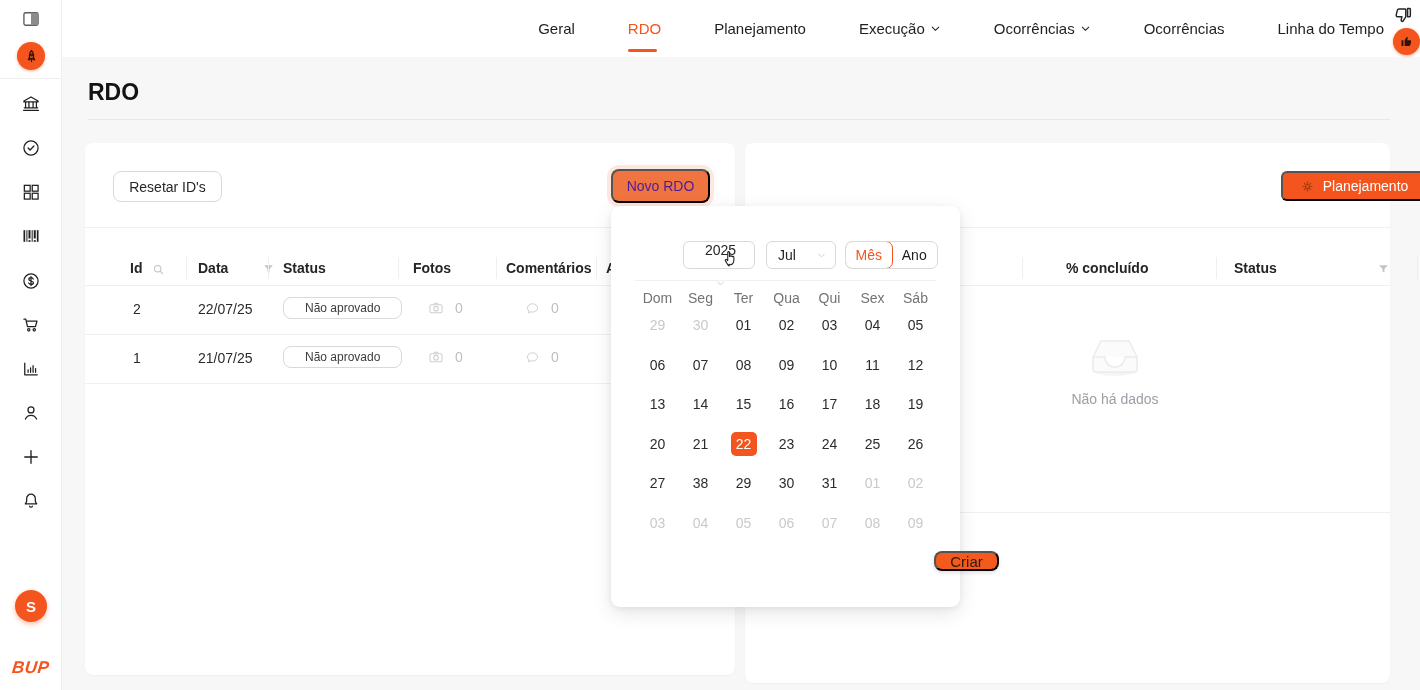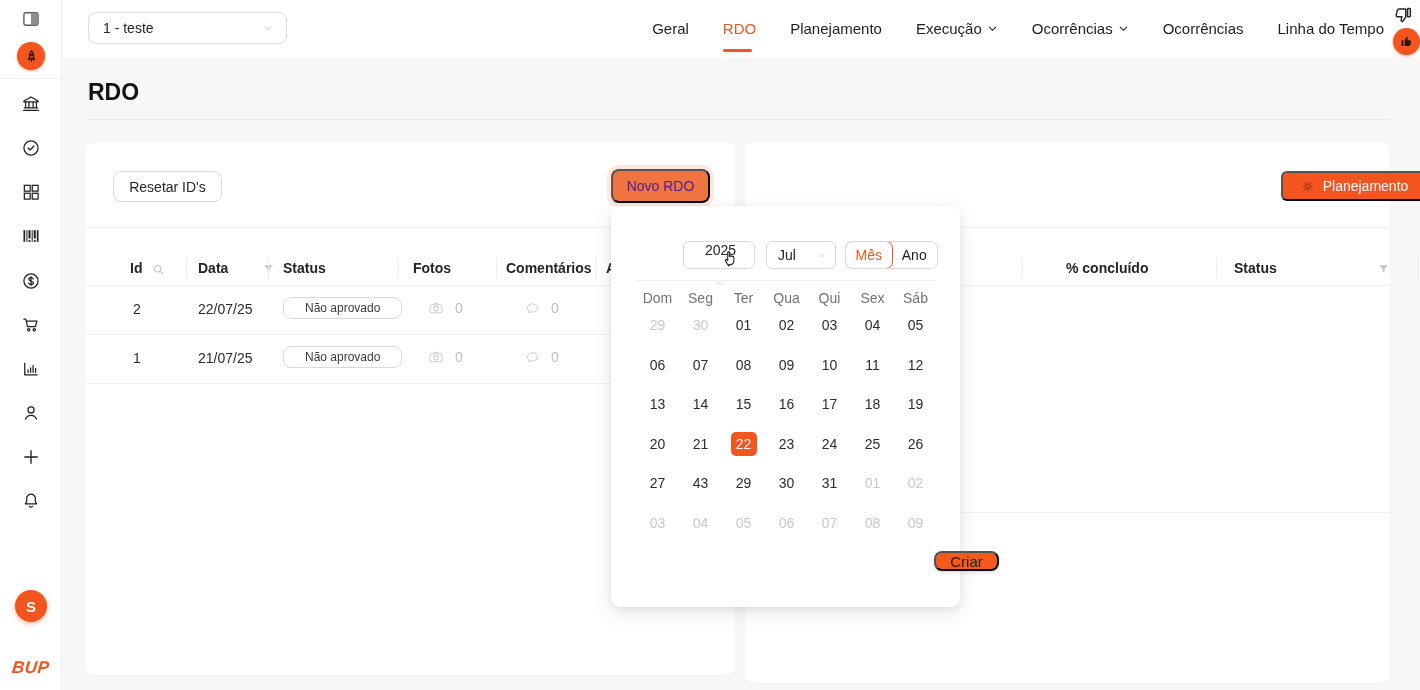--- a/index.html
+++ b/index.html
@@ -12,21 +12,21 @@
   .side-icon { position:absolute; left:21px; width:20px; height:20px; cursor:pointer; }
   .rocket-btn { position:absolute; left:17px; top:42px; width:28px; height:28px; border-radius:50%; background:#f4541d; display:flex; align-items:center; justify-content:center; box-shadow:0 1px 3px rgba(244,84,29,.45); }
   .side-divider { position:absolute; left:0; top:78px; width:62px; height:1px; background:#f0f0f0; }
   .avatar { position:absolute; left:15px; top:590px; width:32px; height:32px; border-radius:50%; background:#f4541d; color:#fff; font-size:15px; font-weight:bold; display:flex; align-items:center; justify-content:center; box-shadow:0 2px 5px rgba(244,84,29,.4); }
   .logo { position:absolute; left:12px; top:658px; font-size:17px; font-weight:800; font-style:italic; color:#f4541d; letter-spacing:.5px; transform:skewX(-6deg); }
 
   
   .topbar { position:absolute; left:62px; top:0; width:1358px; height:57px; background:#fff; z-index:20; }
   .project-select { position:absolute; left:26px; top:12px; width:199px; height:32px; border:1px solid #dcdcdc; border-radius:8px; background:#fff; display:flex; align-items:center; padding:0 12px 0 14px; font-size:14px; color:#262626; cursor:pointer; }
   .project-select .grow { flex:1; }
-  .nav { position:absolute; right:36px; top:0; height:57px; display:flex; align-items:center; gap:34px; }
+  .nav { position:absolute; right:36px; top:0; height:57px; display:flex; align-items:center; gap:53px; }
   .nav-item { font-size:15px; color:#1f1f1f; display:flex; align-items:center; gap:5px; cursor:pointer; position:relative; white-space:nowrap; }
   .nav-item.active { color:#f4541d; }
   .nav-item.active::after { content:""; position:absolute; left:0; top:29px; width:29px; height:3px; border-radius:2px; background:#f4541d; }
   .fb-dislike { position:absolute; right:6px; top:4px; width:22px; height:22px; cursor:pointer; }
   .fb-like { position:absolute; right:0px; top:28px; width:27px; height:27px; border-radius:50%; background:#f4541d; display:flex; align-items:center; justify-content:center; cursor:pointer; box-shadow:0 1px 3px rgba(244,84,29,.5); }
 
   
   .content { position:absolute; left:62px; top:57px; width:1358px; height:633px; background:#f7f7f8; }
   .page-title { position:absolute; left:26px; top:22px; font-size:23px; font-weight:700; color:#141414; }
   .title-divider { position:absolute; left:26px; top:62px; width:1302px; height:1px; background:#e8e8e8; }
@@ -157,29 +157,20 @@
         <path d="M12 3.8a5.2 5.2 0 0 1 5.2 5.2v3.6l1.6 2.9H5.2l1.6-2.9V9A5.2 5.2 0 0 1 12 3.8z"></path>
         <path d="M10.3 18.3a1.9 1.9 0 0 0 3.4 0"></path>
       </svg>
   </span>
 
   <span class="avatar">S</span>
   <span class="logo">BUP</span>
 </aside>
 
 <header class="topbar">
-  <div class="project-select">
-    <span>1 - teste</span>
-    <span class="grow"></span>
-    <span>
-      <svg width="12" height="12" viewBox="0 0 24 24" fill="none" stroke="#bfbfbf" stroke-width="2" stroke-linecap="round" stroke-linejoin="round">
-          <path d="m6 9 6 6 6-6"></path>
-        </svg>
-    </span>
-  </div>
 
   <nav class="nav">
     <div class="nav-item">
         <span>Geral</span>
       </div>
     <div class="nav-item active">
         <span>RDO</span>
       </div>
     <div class="nav-item">
         <span>Planejamento</span>
@@ -319,20 +310,30 @@
         <svg width="13" height="13" viewBox="0 0 24 24" fill="#c4c4c4">
             <path d="M4 4h16l-6.2 7.3v6.2l-3.6-1.8v-4.4L4 4z"></path>
           </svg>
       </span>
     </div>
     <span class="col-sep" style="left:277px; top:114px;"></span>
     <span class="col-sep" style="left:471px; top:114px;"></span>
     <span class="col-sep" style="left:672px; top:114px;"></span>
     <div class="row-line" style="left:0; top:142px; width:645px;"></div>
 
+    <div class="empty">
+      <span style="display:inline-block">
+        <svg width="64" height="46" viewBox="0 0 64 46">
+          <ellipse cx="32" cy="38" rx="22" ry="5" fill="#f5f5f5"></ellipse>
+          <path d="M10 24 18 8h28l8 16v12a3 3 0 0 1-3 3H13a3 3 0 0 1-3-3z" fill="#fbfbfb" stroke="#ececec" stroke-width="1.6" stroke-linejoin="round"></path>
+          <path d="M10 24h12a10 10 0 0 0 20 0h12" fill="#fff" stroke="#ececec" stroke-width="1.6" stroke-linejoin="round"></path>
+        </svg>
+      </span>
+      <div class="empty-text">Não há dados</div>
+    </div>
     <div class="row-line" style="left:84px; top:369px; width:561px;"></div>
   </section>
 
   <div class="popover">
     <div class="cal-select sel-year">
       <span>2025</span>
         <span style="flex:1"></span>
       <span>
           <svg width="11" height="11" viewBox="0 0 24 24" fill="none" stroke="#c9c9c9" stroke-width="2" stroke-linecap="round" stroke-linejoin="round">
             <path d="m6 9 6 6 6-6"></path>
@@ -387,21 +388,21 @@
       <div class="day" data-state="normal">18</div>
       <div class="day" data-state="normal">19</div>
       <div class="day" data-state="normal">20</div>
       <div class="day" data-state="normal">21</div>
       <div class="day" data-state="selected">22</div>
       <div class="day" data-state="normal">23</div>
       <div class="day" data-state="normal">24</div>
       <div class="day" data-state="normal">25</div>
       <div class="day" data-state="normal">26</div>
       <div class="day" data-state="normal">27</div>
-      <div class="day" data-state="normal">43</div>
+      <div class="day" data-state="normal">38</div>
       <div class="day" data-state="normal">29</div>
       <div class="day" data-state="normal">30</div>
       <div class="day" data-state="normal">31</div>
       <div class="day" data-state="muted">01</div>
       <div class="day" data-state="muted">02</div>
       <div class="day" data-state="muted">03</div>
       <div class="day" data-state="muted">04</div>
       <div class="day" data-state="muted">05</div>
       <div class="day" data-state="muted">06</div>
       <div class="day" data-state="muted">07</div>

